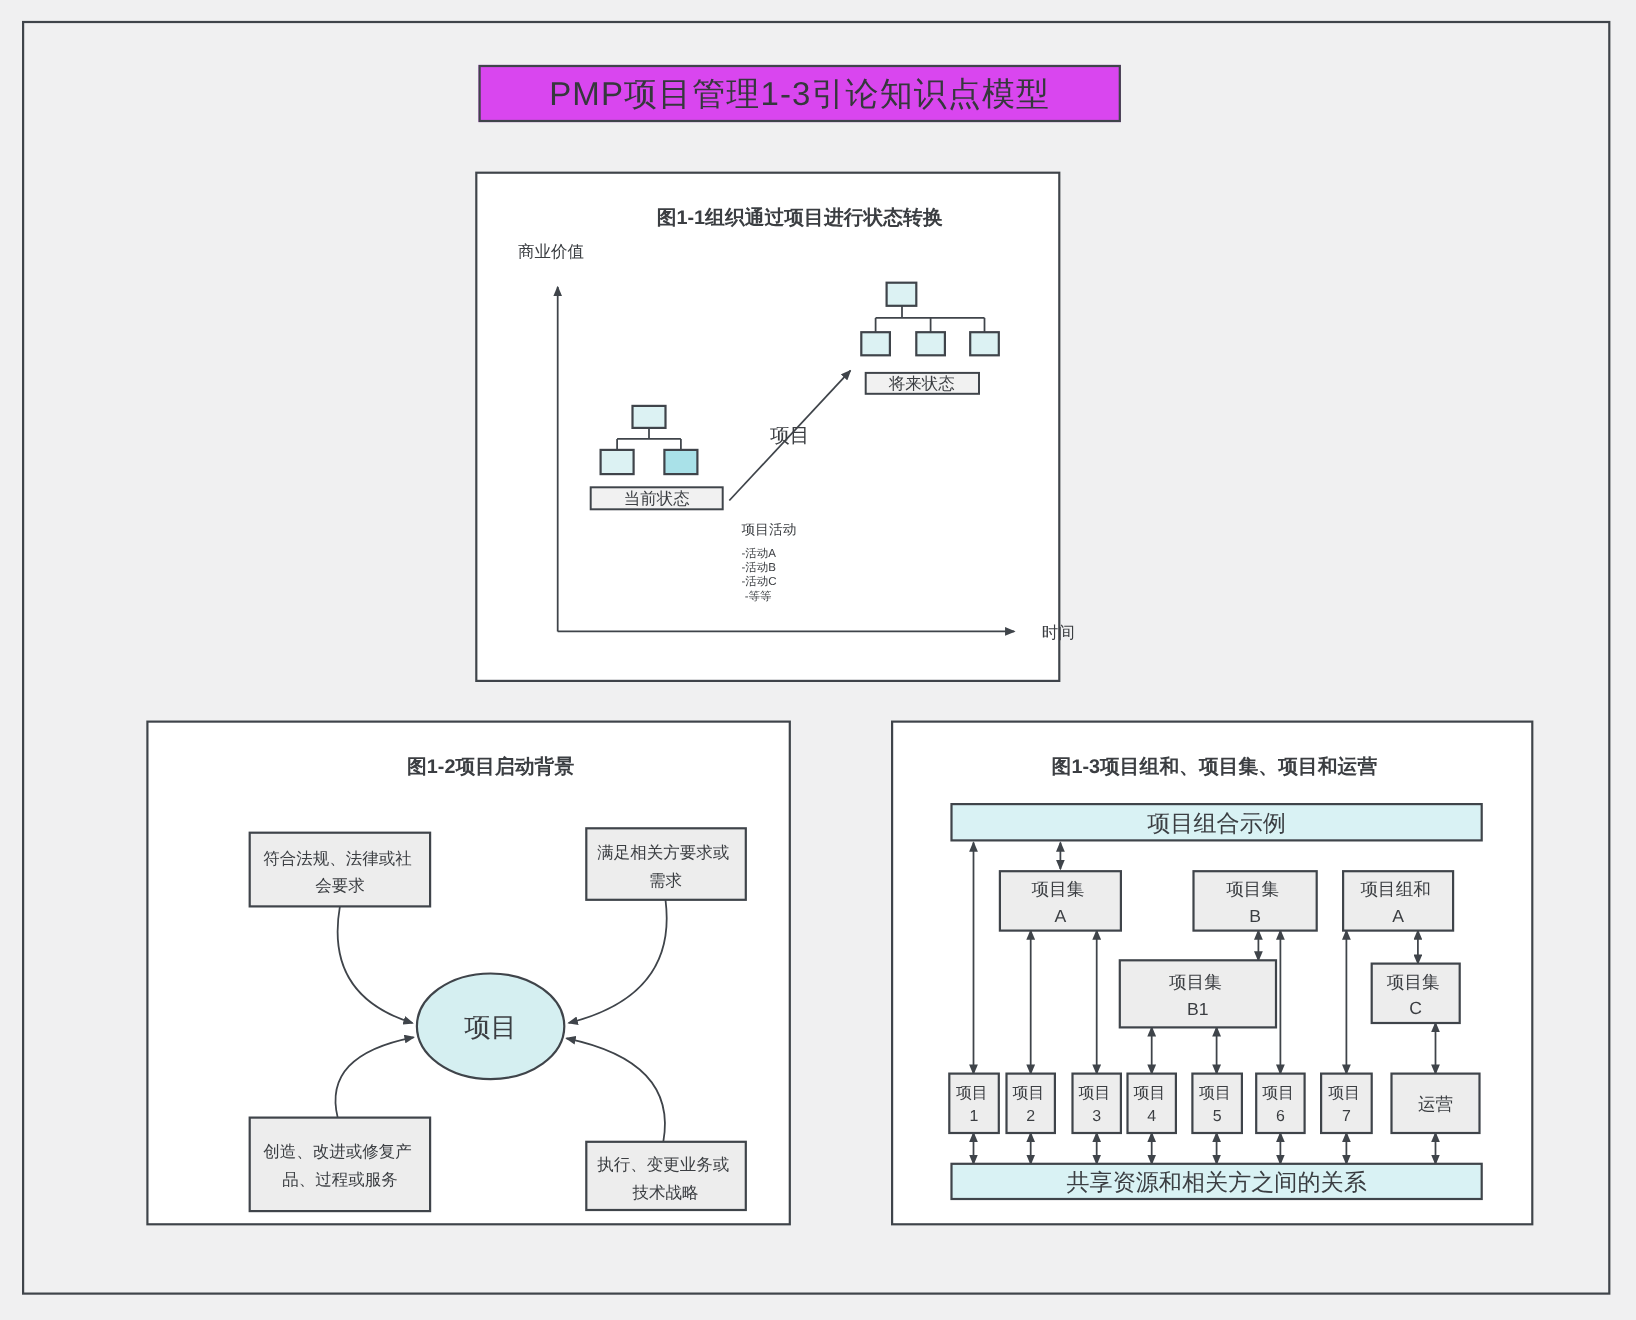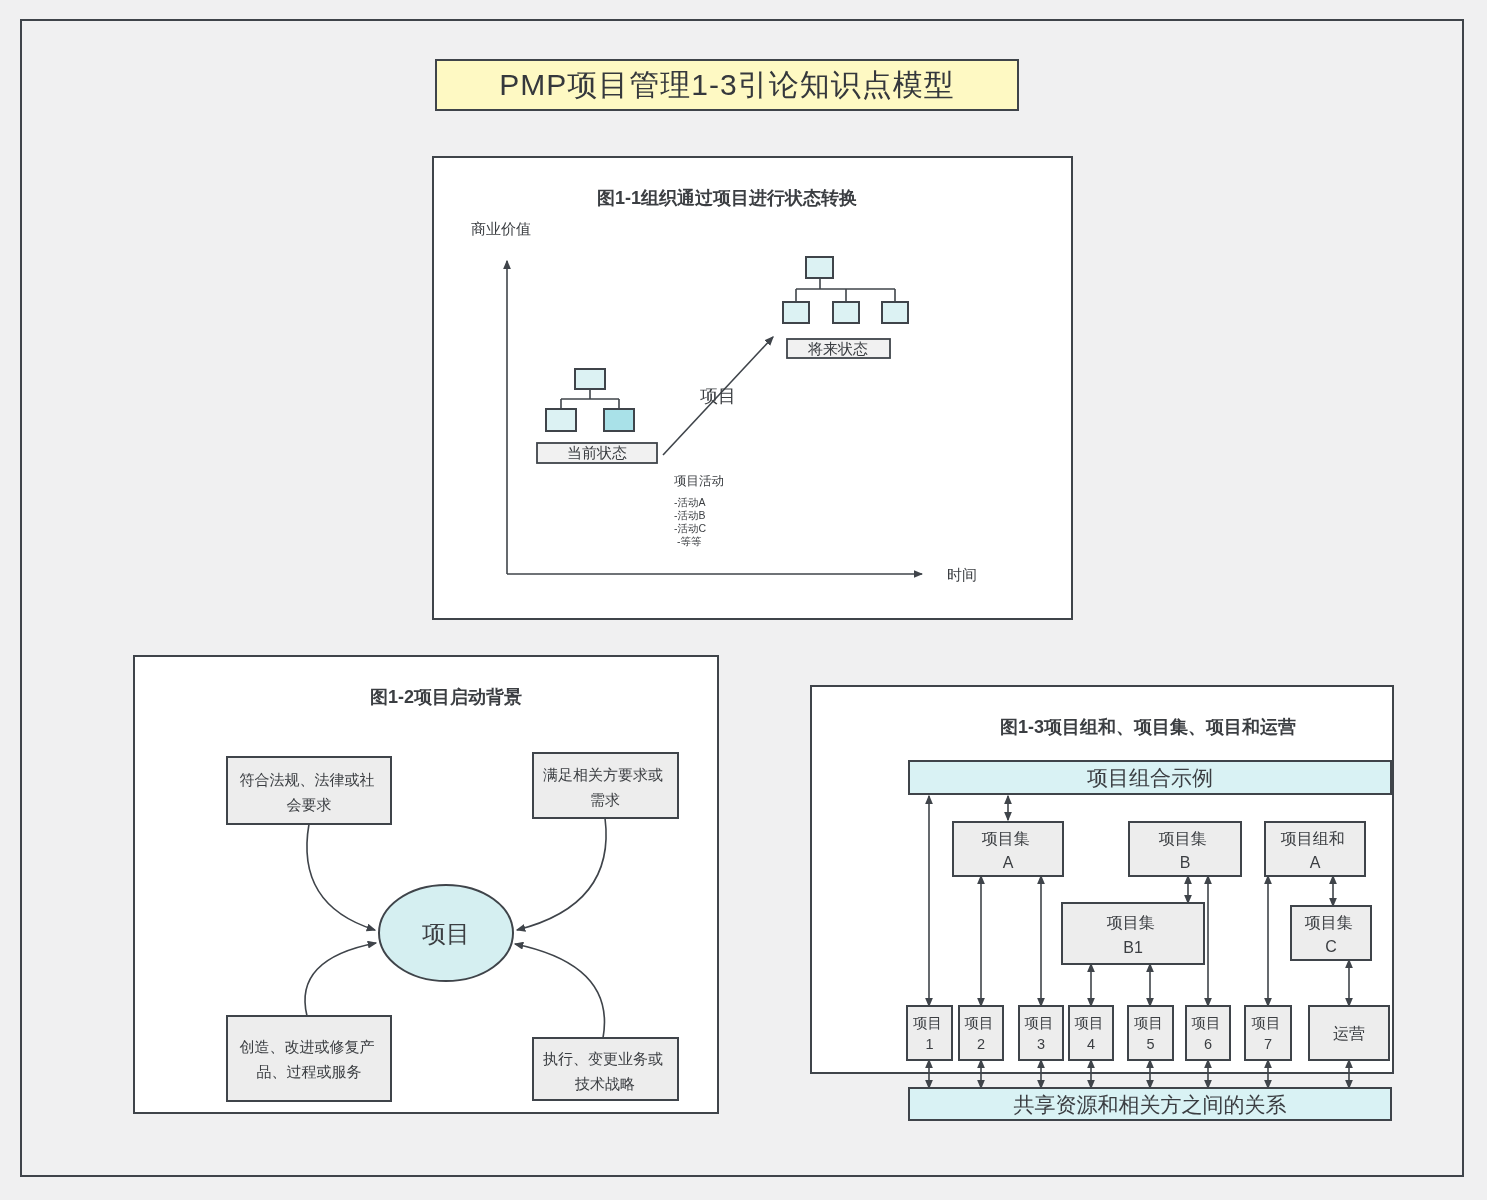--- a/index.html
+++ b/index.html
@@ -1,27 +1,27 @@
 <!DOCTYPE html>
 <html><head>
 <meta charset="utf-8">
 <style>
   html,body{margin:0;padding:0;background:#f0f0f1;}
   #stage{position:relative;width:1487px;height:1200px;background:#f0f0f1;
          font-family:"Liberation Sans","DejaVu Sans",sans-serif;color:#3b3e42;overflow:hidden;}
   #page-frame{position:absolute;left:20px;top:19px;width:1444px;height:1158px;
               border:2px solid #3f444a;box-sizing:border-box;}
   .main-title{position:absolute;left:435px;top:59px;width:584px;height:52px;
-              background:#fef9c3;border:2px solid #3f444a;box-sizing:border-box;
+              background:#d946ef;border:2px solid #3f444a;box-sizing:border-box;
               display:flex;align-items:center;justify-content:center;
               font-size:30px;color:#35383c;letter-spacing:1px;}
   .panel{position:absolute;background:#ffffff;border:2px solid #3f444a;box-sizing:border-box;}
-  #fig1{left:432px;top:156px;width:641px;height:464px;}
+  #fig1{left:432px;top:156px;width:532px;height:464px;}
   #fig2{left:133px;top:655px;width:586px;height:459px;padding-left:20px;}
-  #fig3{left:810px;top:685px;width:584px;height:389px;padding-left:44px;}
+  #fig3{left:810px;top:655px;width:584px;height:459px;}
   svg{display:block;}
   .ln{stroke:#3f444a;stroke-width:1.6;fill:none;}
   .box-cyan{fill:#dcf2f3;stroke:#3f444a;stroke-width:2;}
   .box-cyan-dark{fill:#a9e1e8;stroke:#3f444a;stroke-width:2;}
   .box-gray{fill:#ededed;stroke:#3f444a;stroke-width:2;}
   .box-label{fill:#f1f1f1;stroke:#3f444a;stroke-width:1.8;}
   .banner{fill:#d9f2f4;stroke:#3f444a;stroke-width:2;}
   .t{fill:#3b3e42;font-family:"Liberation Sans","DejaVu Sans",sans-serif;}
   .t-title{font-size:18px;font-weight:bold;text-anchor:middle;}
   .t-mid{font-size:15px;text-anchor:middle;}

